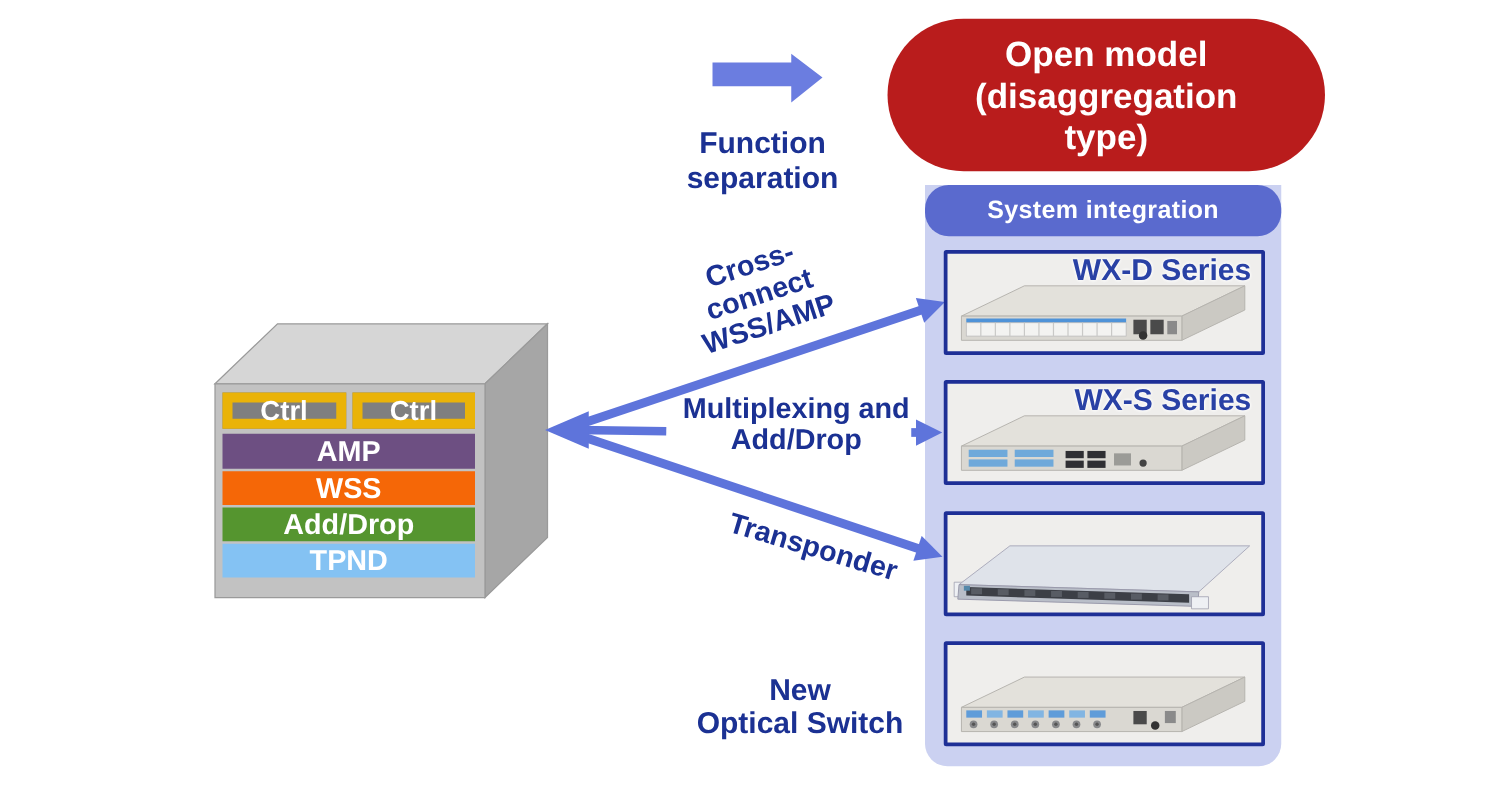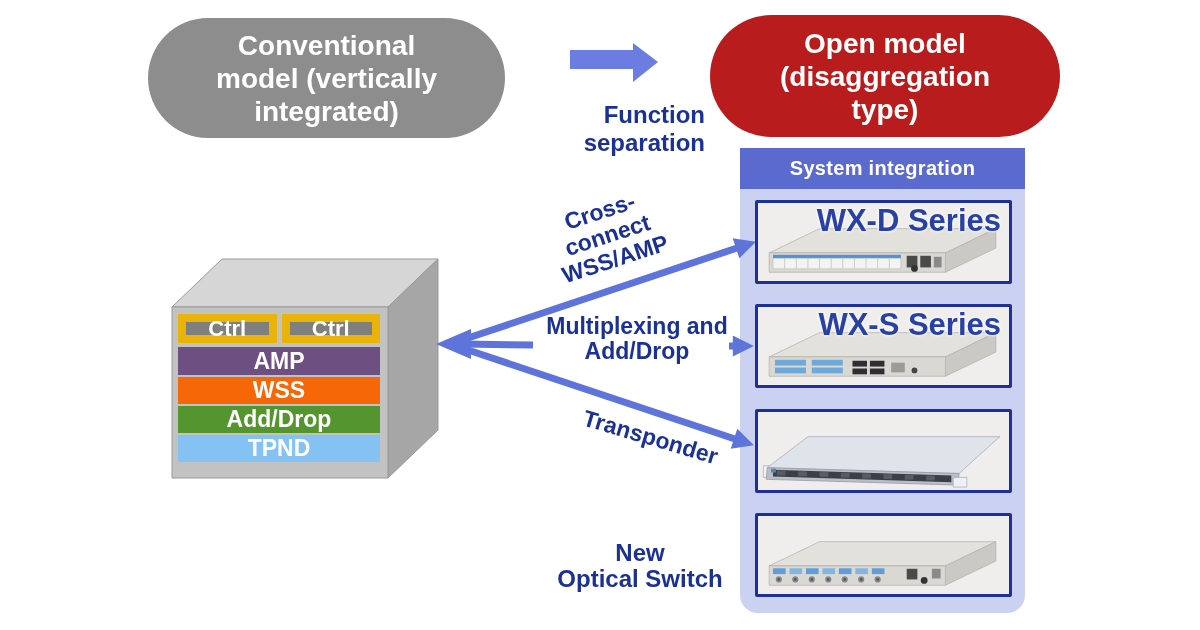--- a/index.html
+++ b/index.html
@@ -12,40 +12,40 @@
   .pill {
     position:absolute; display:flex; flex-direction:column; justify-content:center;
     text-align:center; color:#fff; font-weight:700; font-size:28px; line-height:33px;
     border-radius:70px;
   }
   .pill-gray { left:148px; top:18px; width:357px; height:120px; background:#8d8d8d; }
   .pill-blue { left:710px; top:15px; width:350px; height:122px; background:#b91c1c; }
   
   .big-arrow { position:absolute; left:565px; top:40px; }
   .func-sep {
-    position:absolute; left:515px; top:101px; width:190px; text-align:right;
+    position:absolute; left:515px; top:101px; width:190px; text-align:center;
     color:#1b3193; font-weight:700; font-size:24px; line-height:28px;
   }
   
   .panel {
     position:absolute; left:740px; top:148px; width:285px; height:465px;
     background:#cbd1f1; border-radius:0 0 18px 18px;
   }
   .si-bar {
     position:absolute; left:740px; top:148px; width:285px; height:41px;
     background:#5a6ace; color:#fff; font-weight:700; font-size:20px;
-    display:flex; align-items:center; justify-content:center; letter-spacing:.3px;
+    display:flex; align-items:center; justify-content:center; letter-spacing:.3px;border-radius:19px;
   }
   .series-card {
     position:absolute; left:755px; width:257px; height:84px;
     background:#efeeec; border:3px solid #1e2f96; border-radius:2px;
   }
   .series-card .series-label {
     position:absolute; top:0px; right:8px; z-index:2;
-    color:#2941a5; font-weight:700; font-size:31px;
+    color:#2941a5; font-weight:700; font-size:24px;
     text-shadow:0 0 3px #fff, 0 0 3px #fff;
   }
   .series-card svg.device { position:absolute; left:0; bottom:1px; z-index:1; }
   
   .box3d { position:absolute; left:170px; top:257px; }
   .ctrl-row {
     position:absolute; left:178px; top:314px; width:202px; height:29px;
     display:flex; gap:5px;
   }
   .ctrl {
@@ -67,25 +67,20 @@
   .lbl-cross { left:510px; top:198px; width:195px; font-size:23px; line-height:25px; transform:rotate(-18deg); }
   .lbl-mux   { left:528px; top:314px; width:218px; font-size:23px; line-height:25px; }
   .lbl-tpnd  { left:548px; top:424px; width:205px; font-size:23px; transform:rotate(16.5deg); }
   .lbl-new   { left:535px; top:540px; width:210px; font-size:24px; line-height:26px; }
 </style>
 </head>
 <body>
 
 <div class="canvas">
 
-  <div class="pill pill-gray">
-    <span>Conventional</span>
-    <span>model (vertically</span>
-    <span>integrated)</span>
-  </div>
 
   <svg class="big-arrow" width="100" height="46">
     <polygon points="5,10 68,10 68,3 93,22 68,42 68,29 5,29" fill="#6b7de0"></polygon>
   </svg>
 
   <div class="func-sep">
     <div>Function</div>
     <div>separation</div>
   </div>
 

